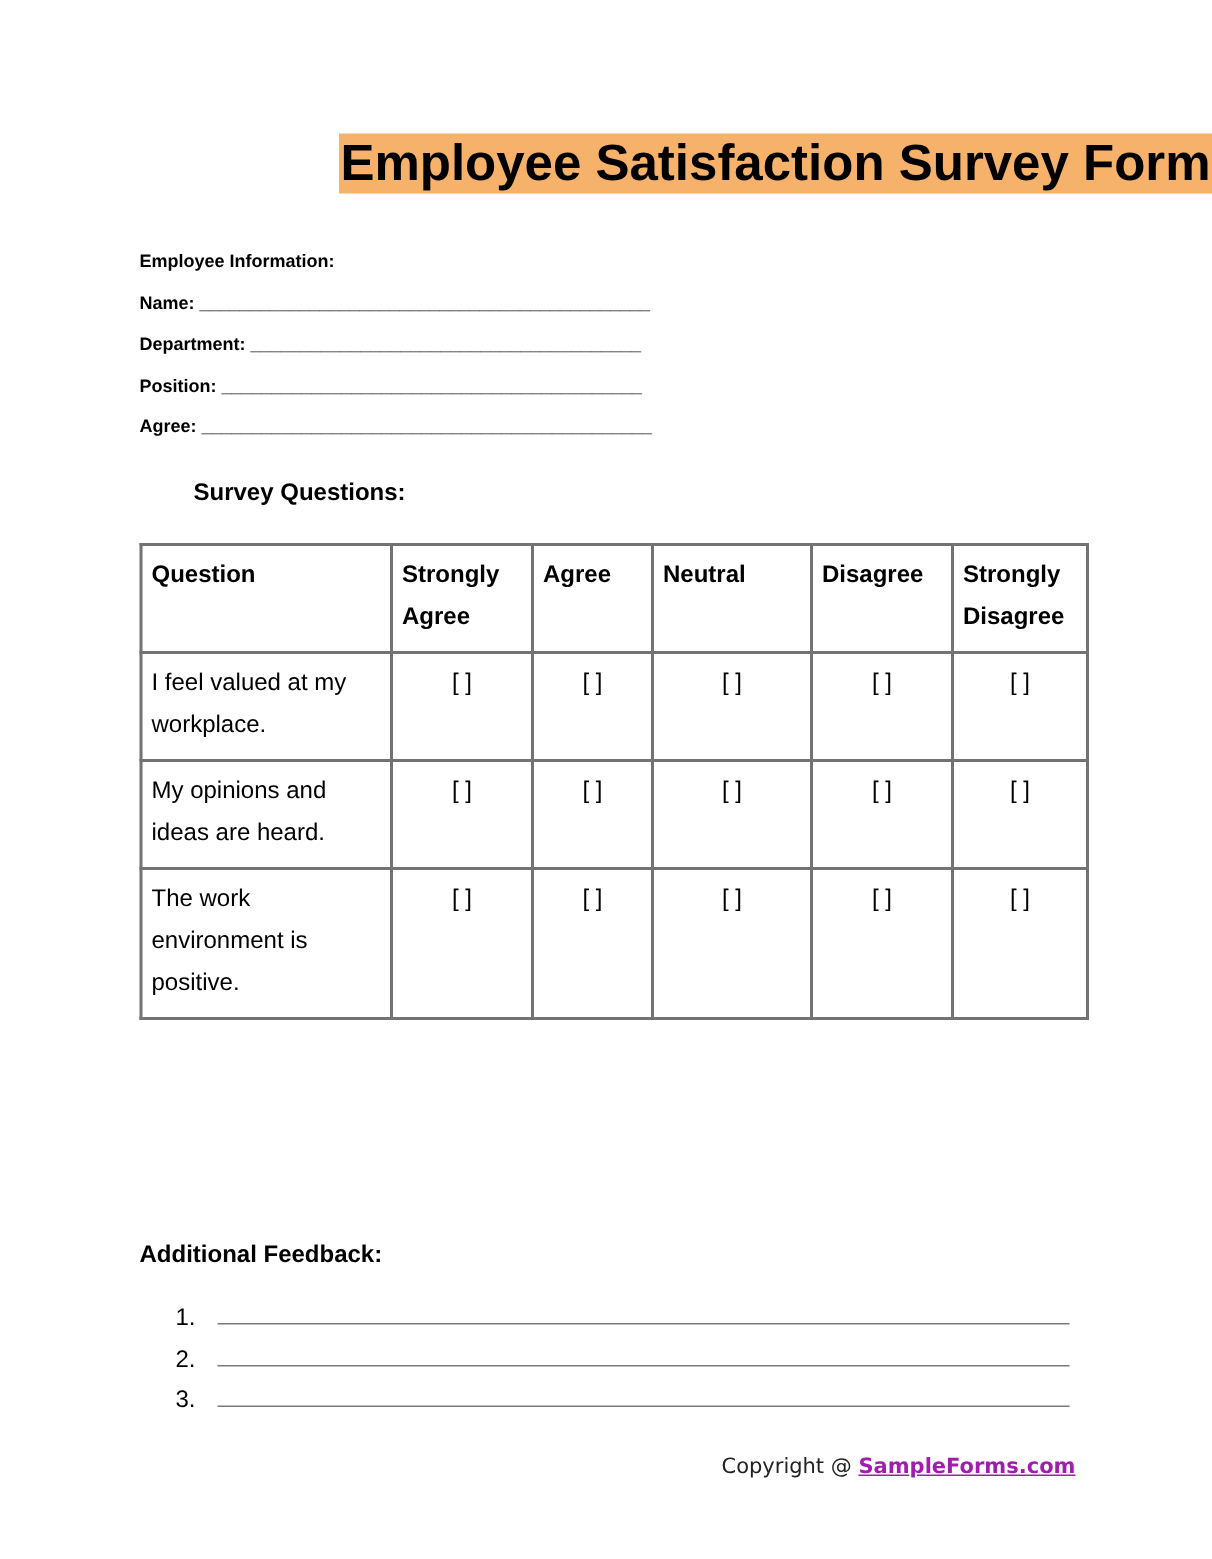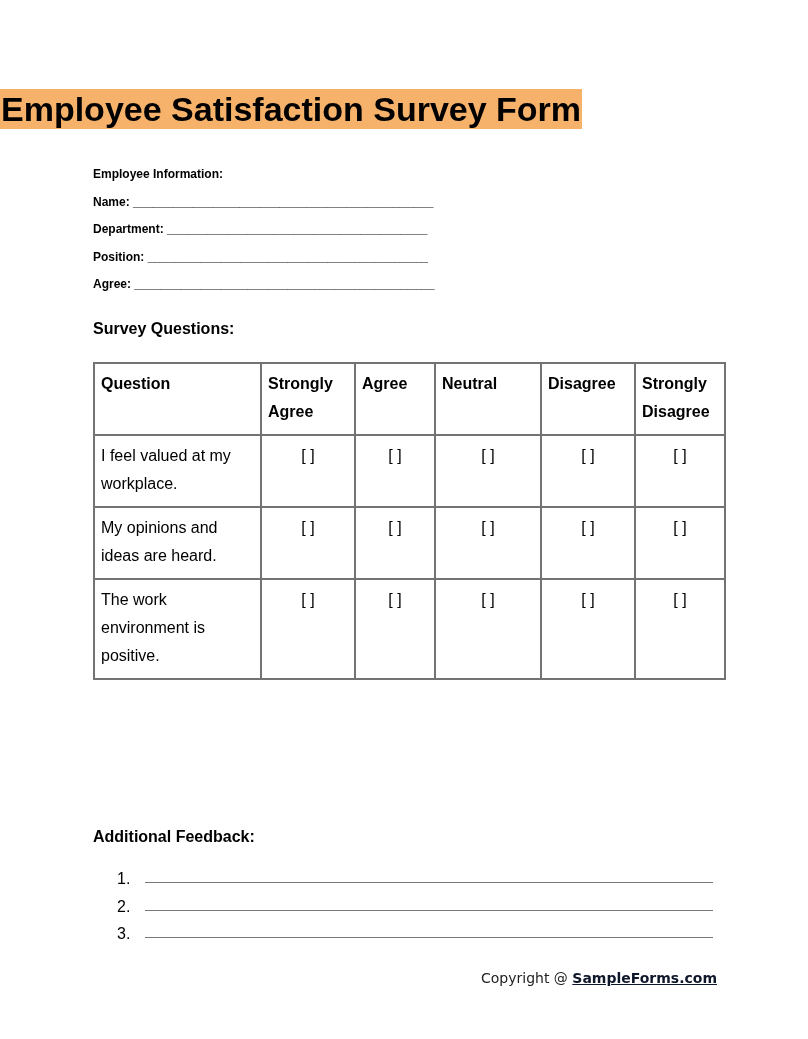--- a/index.html
+++ b/index.html
@@ -1,37 +1,37 @@
 <!DOCTYPE html>
 <html><head>
   <meta charset="utf-8">
   <style>
     html, body { margin: 0; padding: 0; background: #ffffff; }
     body { width: 808px; height: 1039px; position: relative; font-family: "Liberation Sans", sans-serif; color: #000; overflow: hidden; }
-    .title-wrap { position: absolute; top: 89px; left: 0; width: 724px; text-align: left; }
+    .title-wrap { position: absolute; top: 89px; left: 0; width: 808px; text-align: right; }
     .title { display: inline-block; background: #f6b26b; font-family: "Liberation Sans", sans-serif; font-weight: bold; font-size: 34px; line-height: 40px; padding: 0 1px; }
     .info { position: absolute; left: 93px; top: 164px; font-size: 12px; font-weight: bold; }
     .info .line { height: 27.5px; line-height: 20px; white-space: nowrap; }
     .section-label { position: absolute; left: 93px; font-size: 16px; font-weight: bold; line-height: 20px; }
     table.survey { position: absolute; left: 93px; top: 362px; border-collapse: collapse; font-size: 16px; }
     table.survey th, table.survey td { border: 2px solid #737373; vertical-align: top; padding: 6px 6px 8px 6px; line-height: 28px; text-align: left; }
     table.survey th { font-weight: bold; }
     table.survey td.box { text-align: center; }
     .col-q { width: 153px; }
     .col-sa { width: 80px; }
     .col-a { width: 66px; }
     .col-n { width: 92px; }
     .col-d { width: 80px; }
     .col-sd { width: 76px; }
     .feedback { position: absolute; left: 117px; top: 869px; font-size: 16px; }
     .fb-item { height: 27.5px; display: flex; align-items: flex-start; }
     .fb-num { width: 28px; line-height: 20px; }
     .fb-line { width: 568px; border-bottom: 1px solid #7a7a7a; height: 13px; }
     .copyright { position: absolute; right: 91px; top: 970px; font-family: "DejaVu Sans", sans-serif; font-size: 14px; color: #222; }
-    .copyright a { color: #0f172a; font-weight: bold; text-decoration: underline; }
+    .copyright a { color: #a21caf; font-weight: bold; text-decoration: underline; }
   </style>
 </head>
 <body>
 
 <div class="title-wrap">
   <span class="title">Employee Satisfaction Survey Form</span>
 </div>
 
 <div class="info">
   <div class="line">Employee Information:</div>
@@ -46,21 +46,21 @@
   <div class="line">
     <span>Position:</span>
     <span>__________________________________________</span>
   </div>
   <div class="line">
     <span>Agree:</span>
     <span>_____________________________________________</span>
   </div>
 </div>
 
-<div class="section-label" style="top:319px;">Survey Questions:</div>
+<div class="section-label" style="top:319px;margin-left:36px;">Survey Questions:</div>
 
 <table class="survey">
   <thead>
     <tr>
       <th class="col-q">Question</th>
       <th class="col-sa">Strongly Agree</th>
       <th class="col-a">Agree</th>
       <th class="col-n">Neutral</th>
       <th class="col-d">Disagree</th>
       <th class="col-sd">Strongly Disagree</th>

